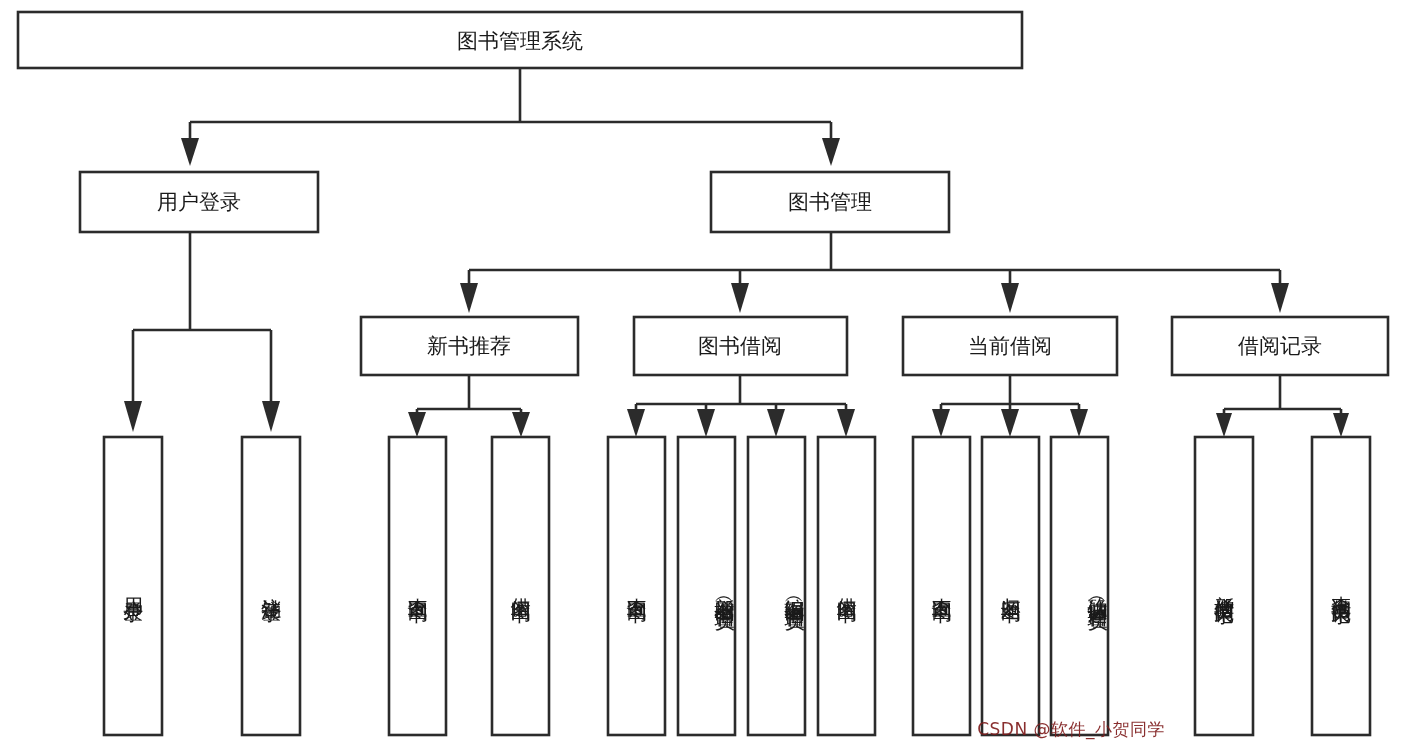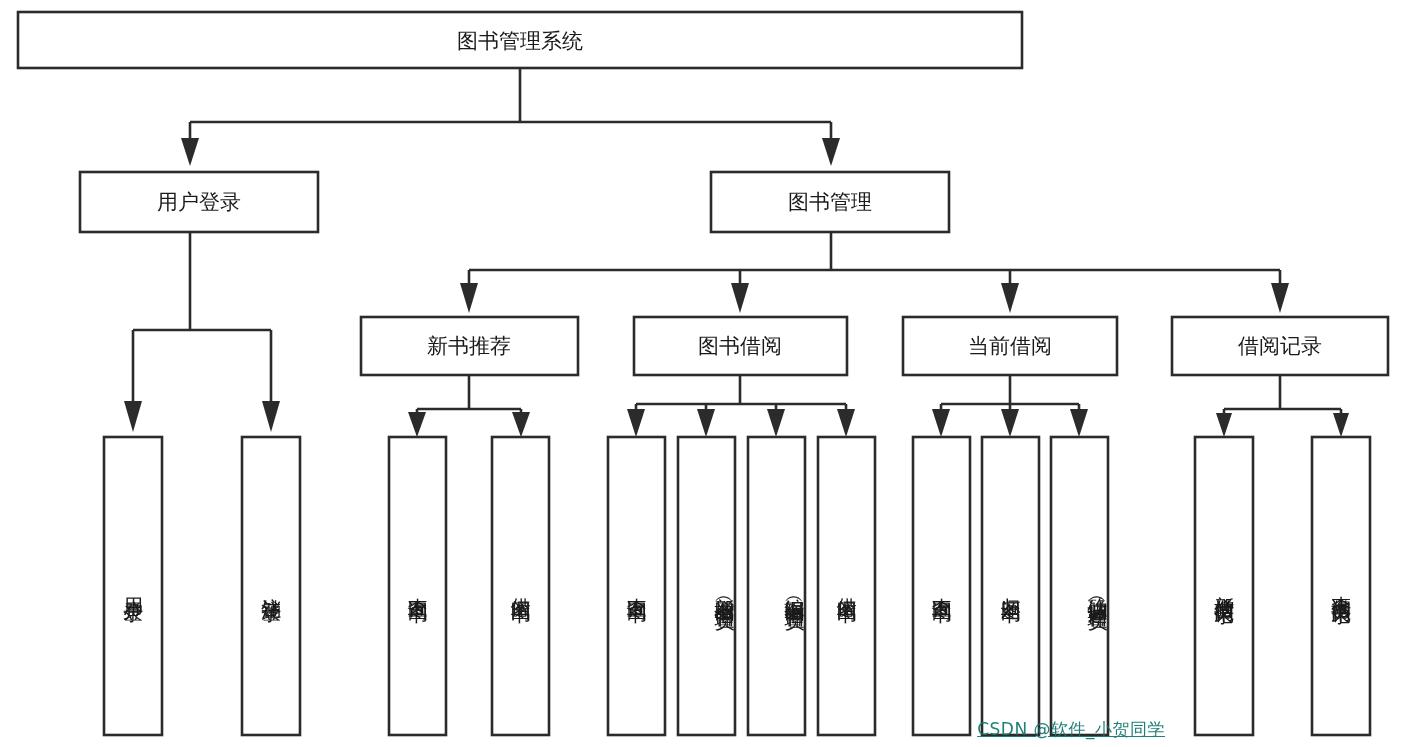--- a/index.html
+++ b/index.html
@@ -68,25 +68,24 @@
     letter-spacing: 2px;
     pointer-events: none;
     user-select: none;
   }
   .watermark {
     position: absolute;
     right: 8px;
     bottom: 6px;
     font-family: "DejaVu Sans", "Liberation Sans", sans-serif;
     font-size: 17px;
-    color: #0f766e;
+    color: #7f1d1d;
     opacity: 0.92;
     white-space: nowrap;
     letter-spacing: 0.5px;
-    text-decoration: underline;
   }
 </style>
 </head>
 <body>
 
 <div id="diagram-root">
 
   <svg class="diagram-canvas" viewBox="0 0 1405 747">
     <defs></defs>
 

